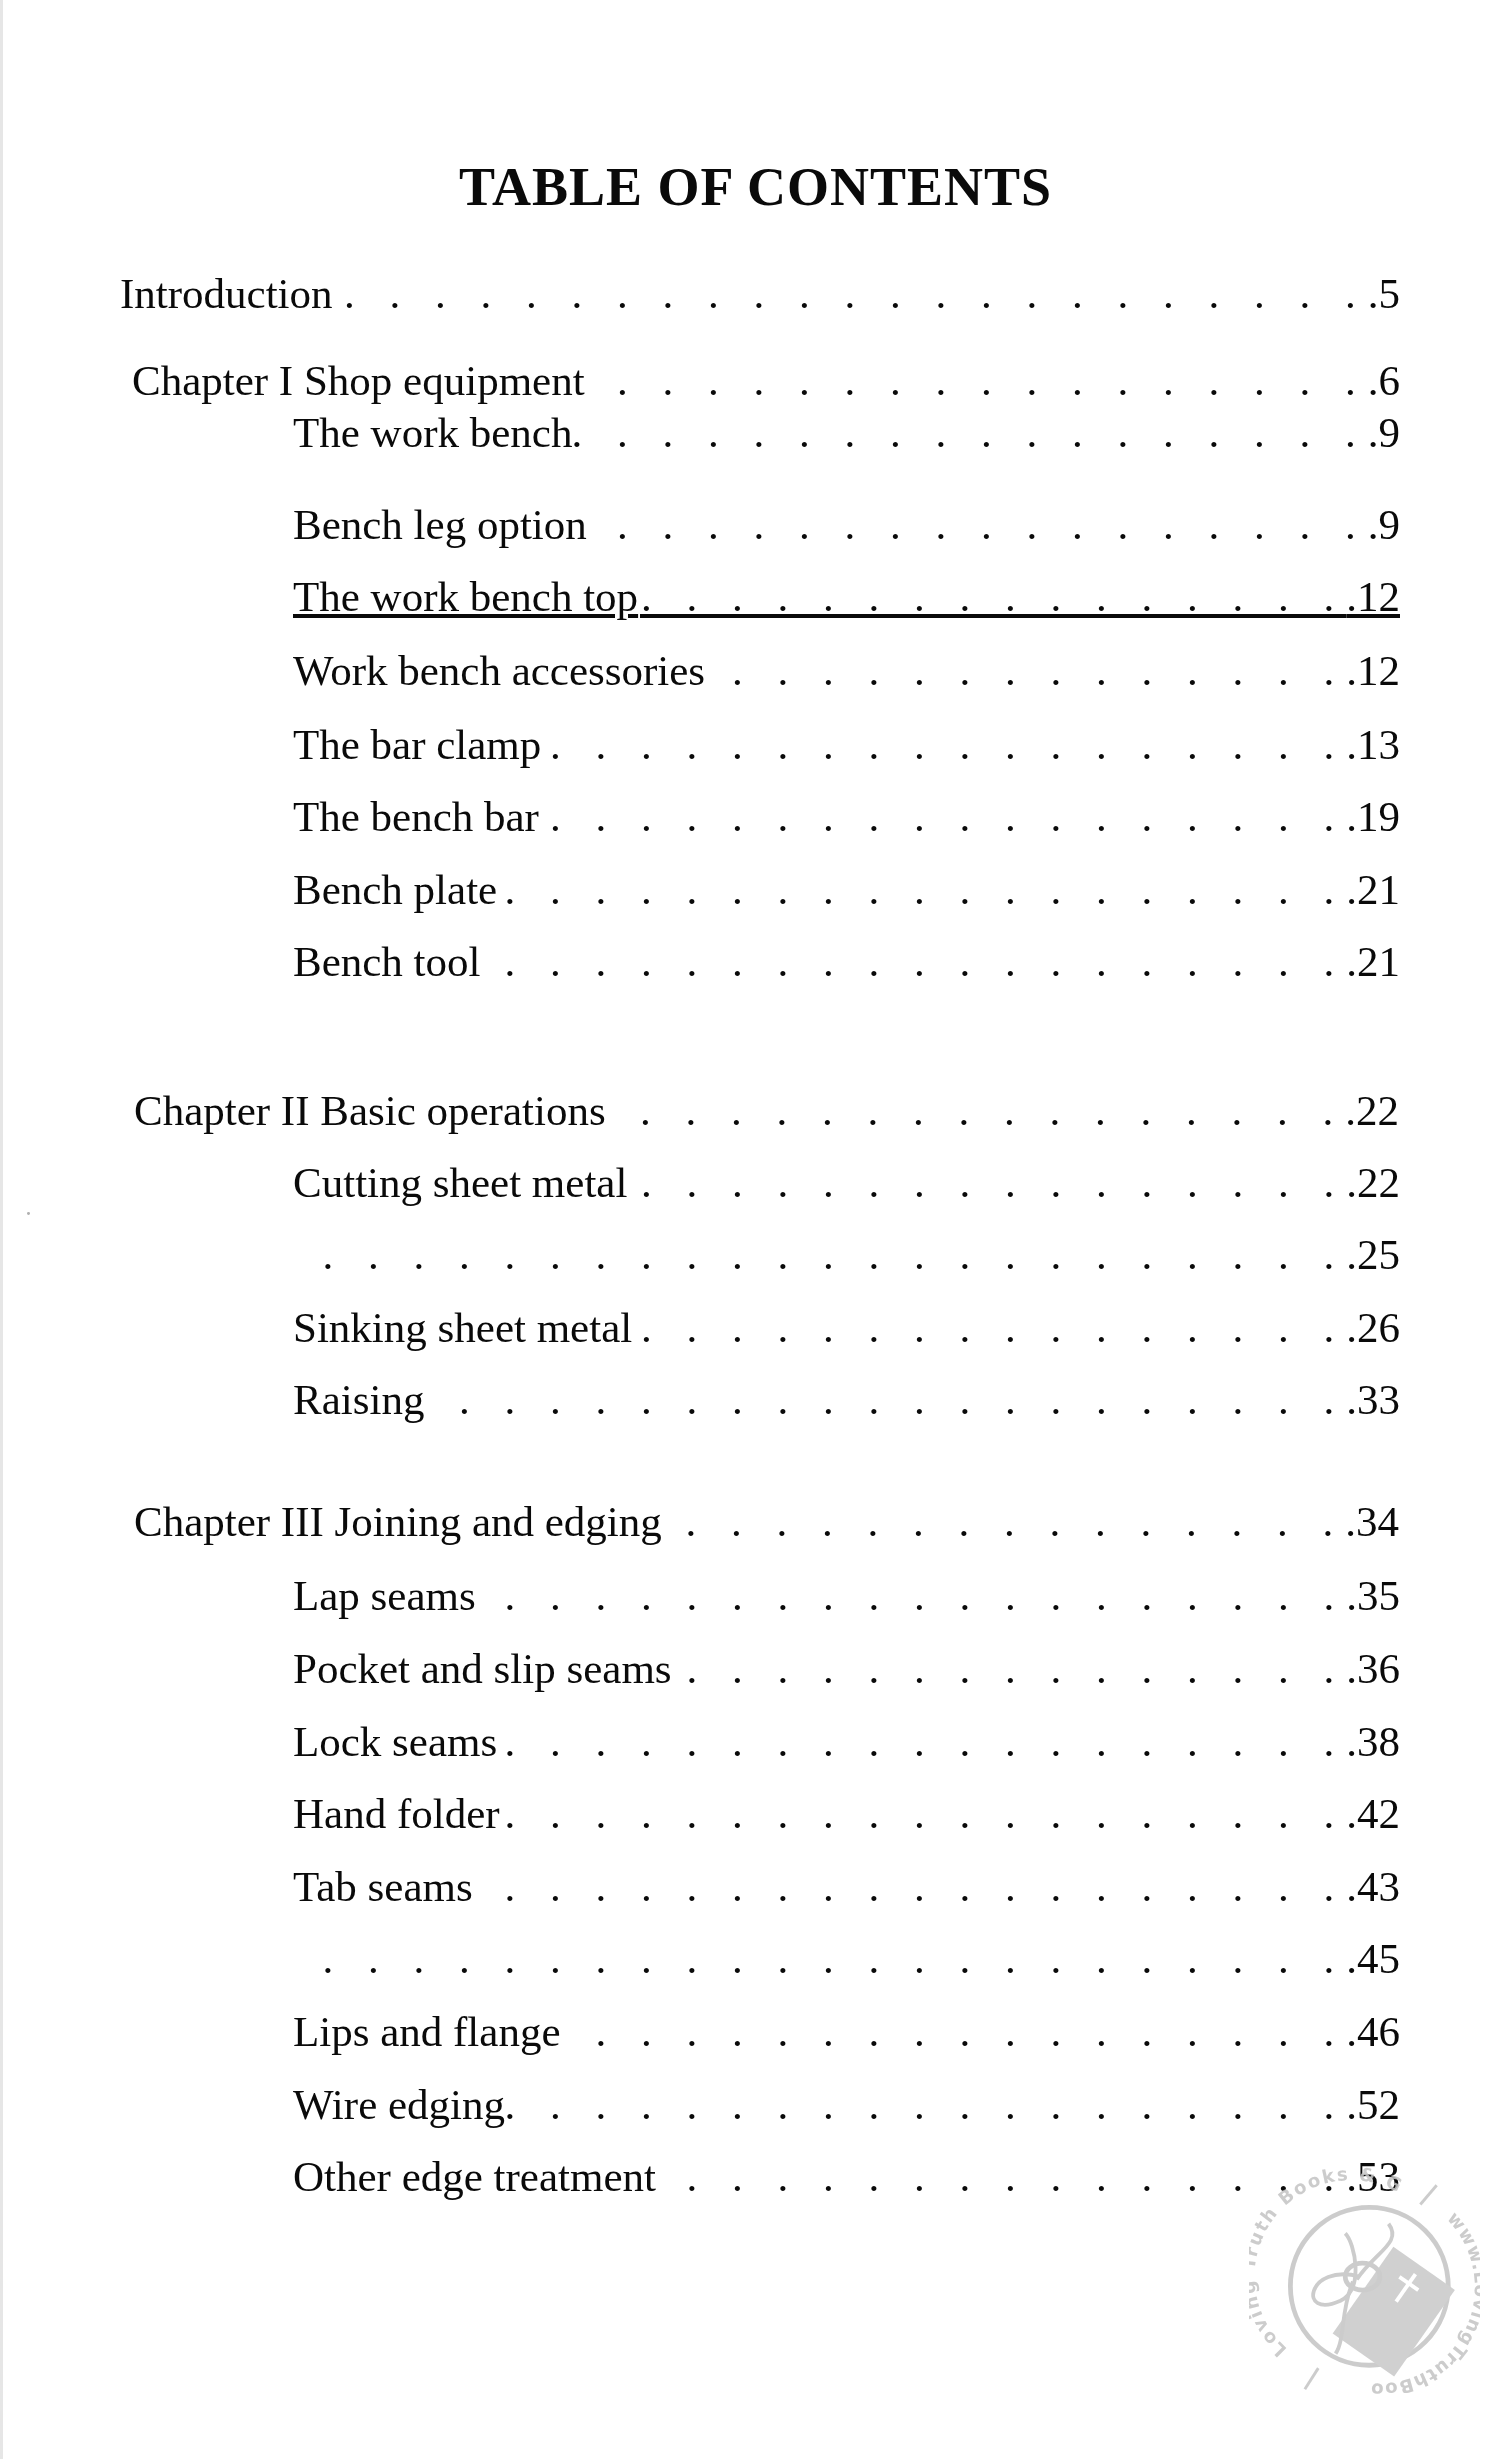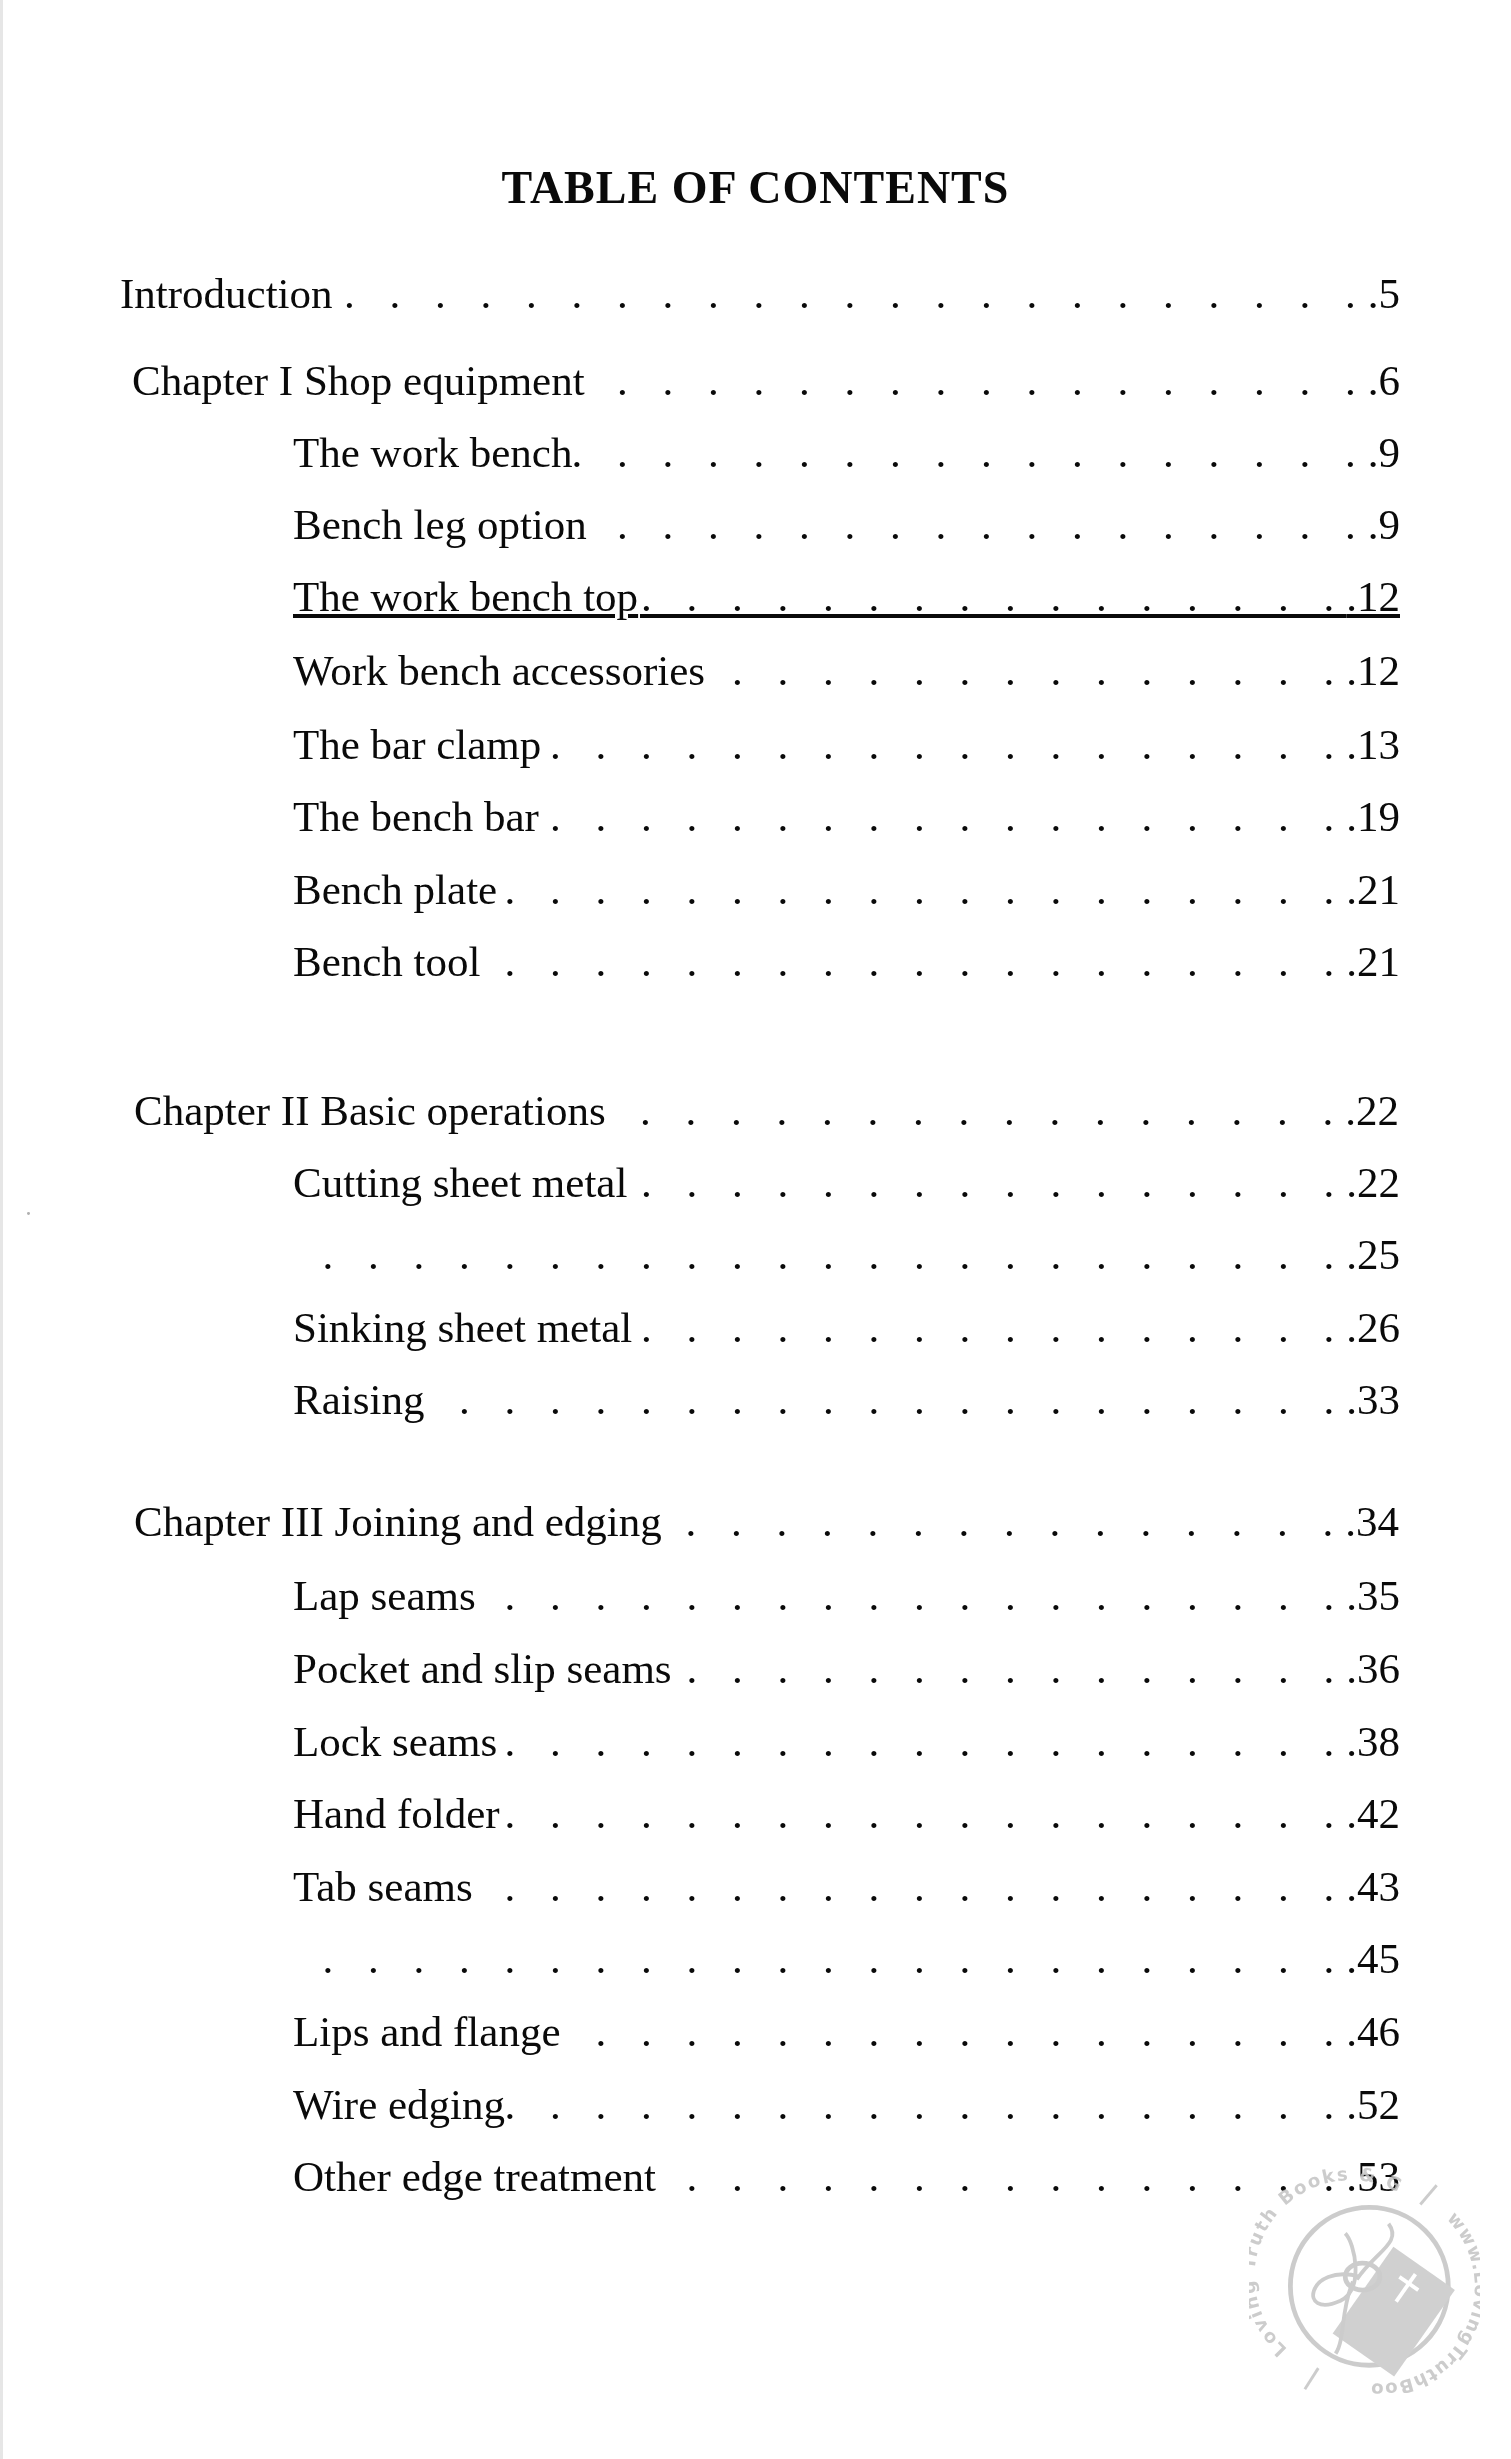--- a/index.html
+++ b/index.html
@@ -21,21 +21,21 @@
     width: 2.9px; height: 2459px;
     background: #e6e6e6;
   }
   .title {
     position: absolute;
     left: 0;
     width: 1511px;
     top: 149px;
     text-align: center;
     font-weight: bold;
-    font-size: 46px;
+    font-size: 54px;
     letter-spacing: 1px;
     line-height: 77px;
   }
   .toc {
     position: absolute;
     left: 0;
     top: 0;
     width: 1511px;
     height: 2459px;
   }
@@ -100,21 +100,21 @@
     <span class="label">Introduction</span>
     <span class="leader">. . . . . . . . . . . . . . . . . . . . . . . . . . . . . . . . . . . . . . . . . . . . . . . . . . . . . . . . . . . . . . . . . . . . . . . .</span>
     <span class="page">.5</span>
   </div>
 
   <div class="entry lvl-chapter" style="top:354px;">
     <span class="label">Chapter I Shop equipment</span>
     <span class="leader">. . . . . . . . . . . . . . . . . . . . . . . . . . . . . . . . . . . . . . . . . . . . . . . . . . . . . . . . . . . . . . . . . . . . . . . .</span>
     <span class="page">.6</span>
   </div>
-  <div class="entry lvl-sub" style="top:426px;">
+  <div class="entry lvl-sub" style="top:406px;">
     <span class="label">The work bench</span>
     <span class="leader">. . . . . . . . . . . . . . . . . . . . . . . . . . . . . . . . . . . . . . . . . . . . . . . . . . . . . . . . . . . . . . . . . . . . . . . .</span>
     <span class="page">.9</span>
   </div>
   <div class="entry lvl-sub" style="top:498px;">
     <span class="label">Bench leg option</span>
     <span class="leader">. . . . . . . . . . . . . . . . . . . . . . . . . . . . . . . . . . . . . . . . . . . . . . . . . . . . . . . . . . . . . . . . . . . . . . . .</span>
     <span class="page">.9</span>
   </div>
   <div class="entry lvl-sub" style="top:570px;text-decoration:underline;">

